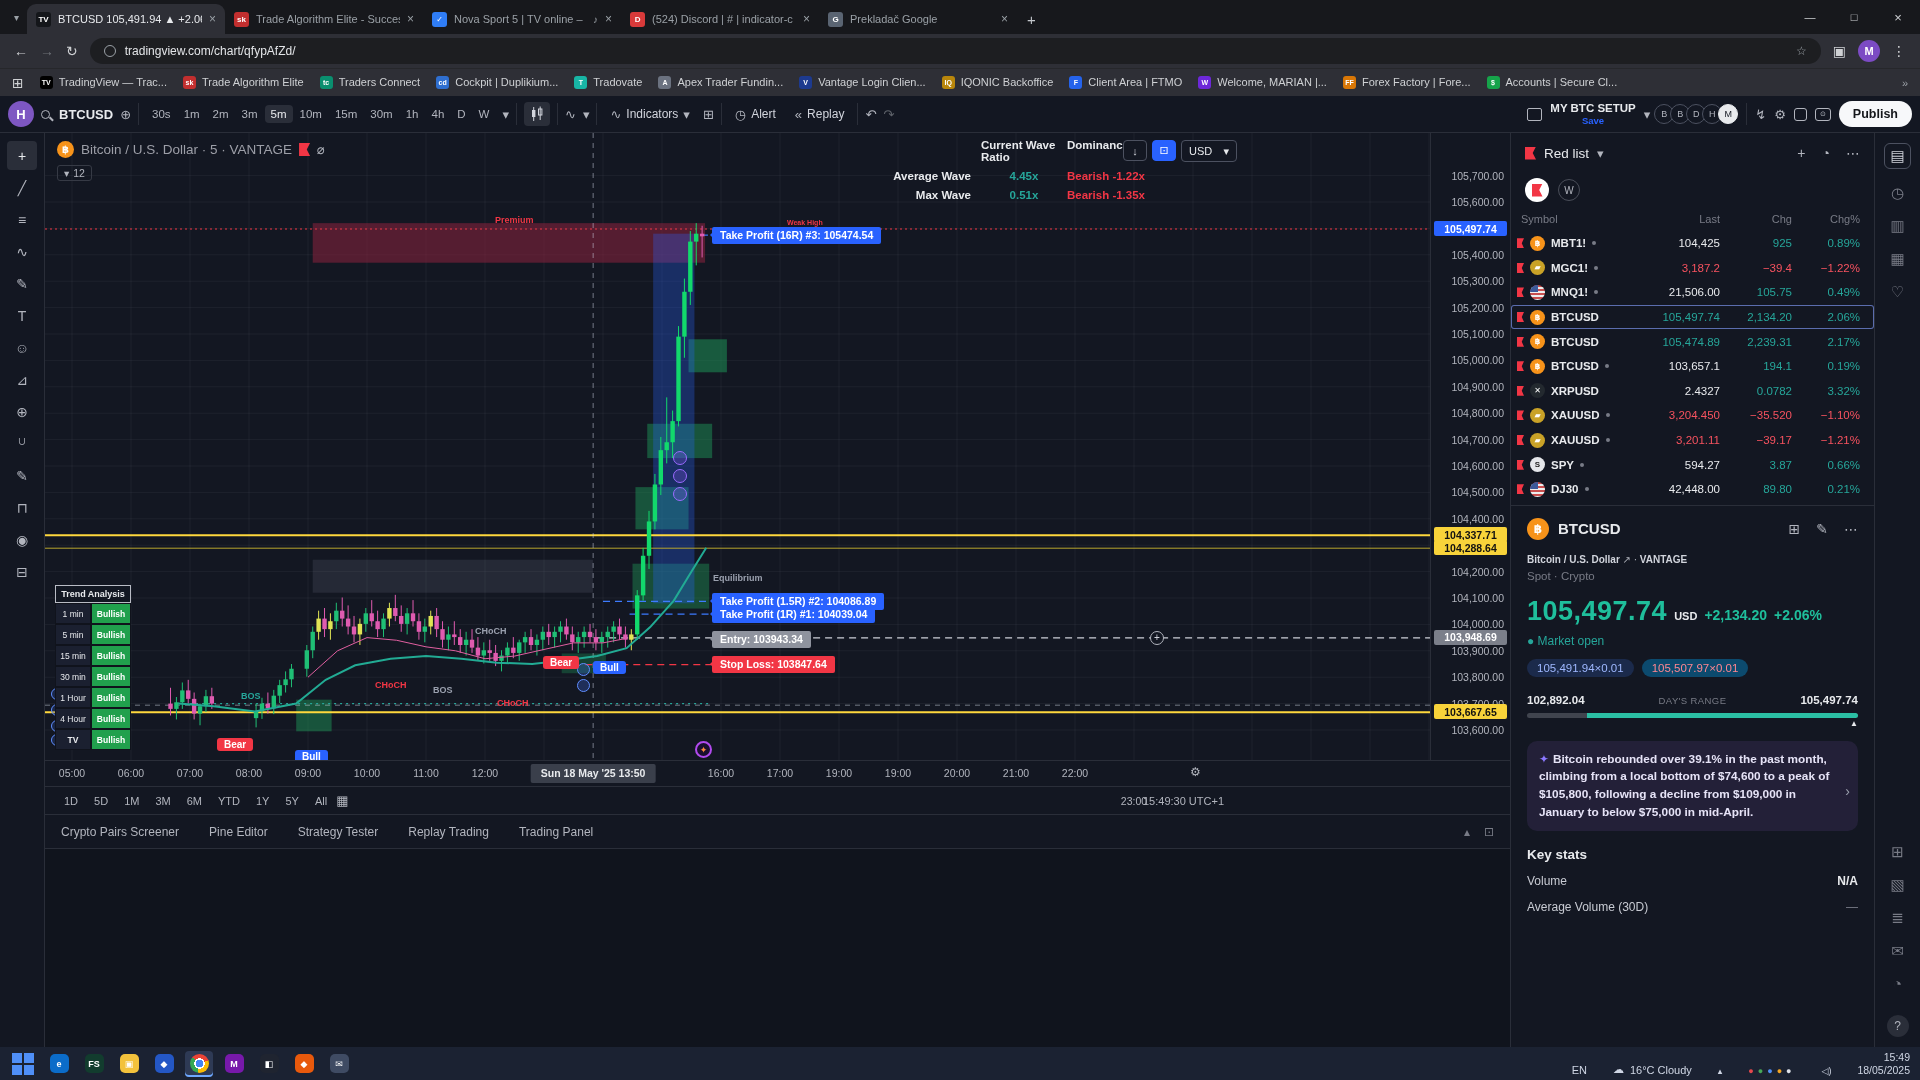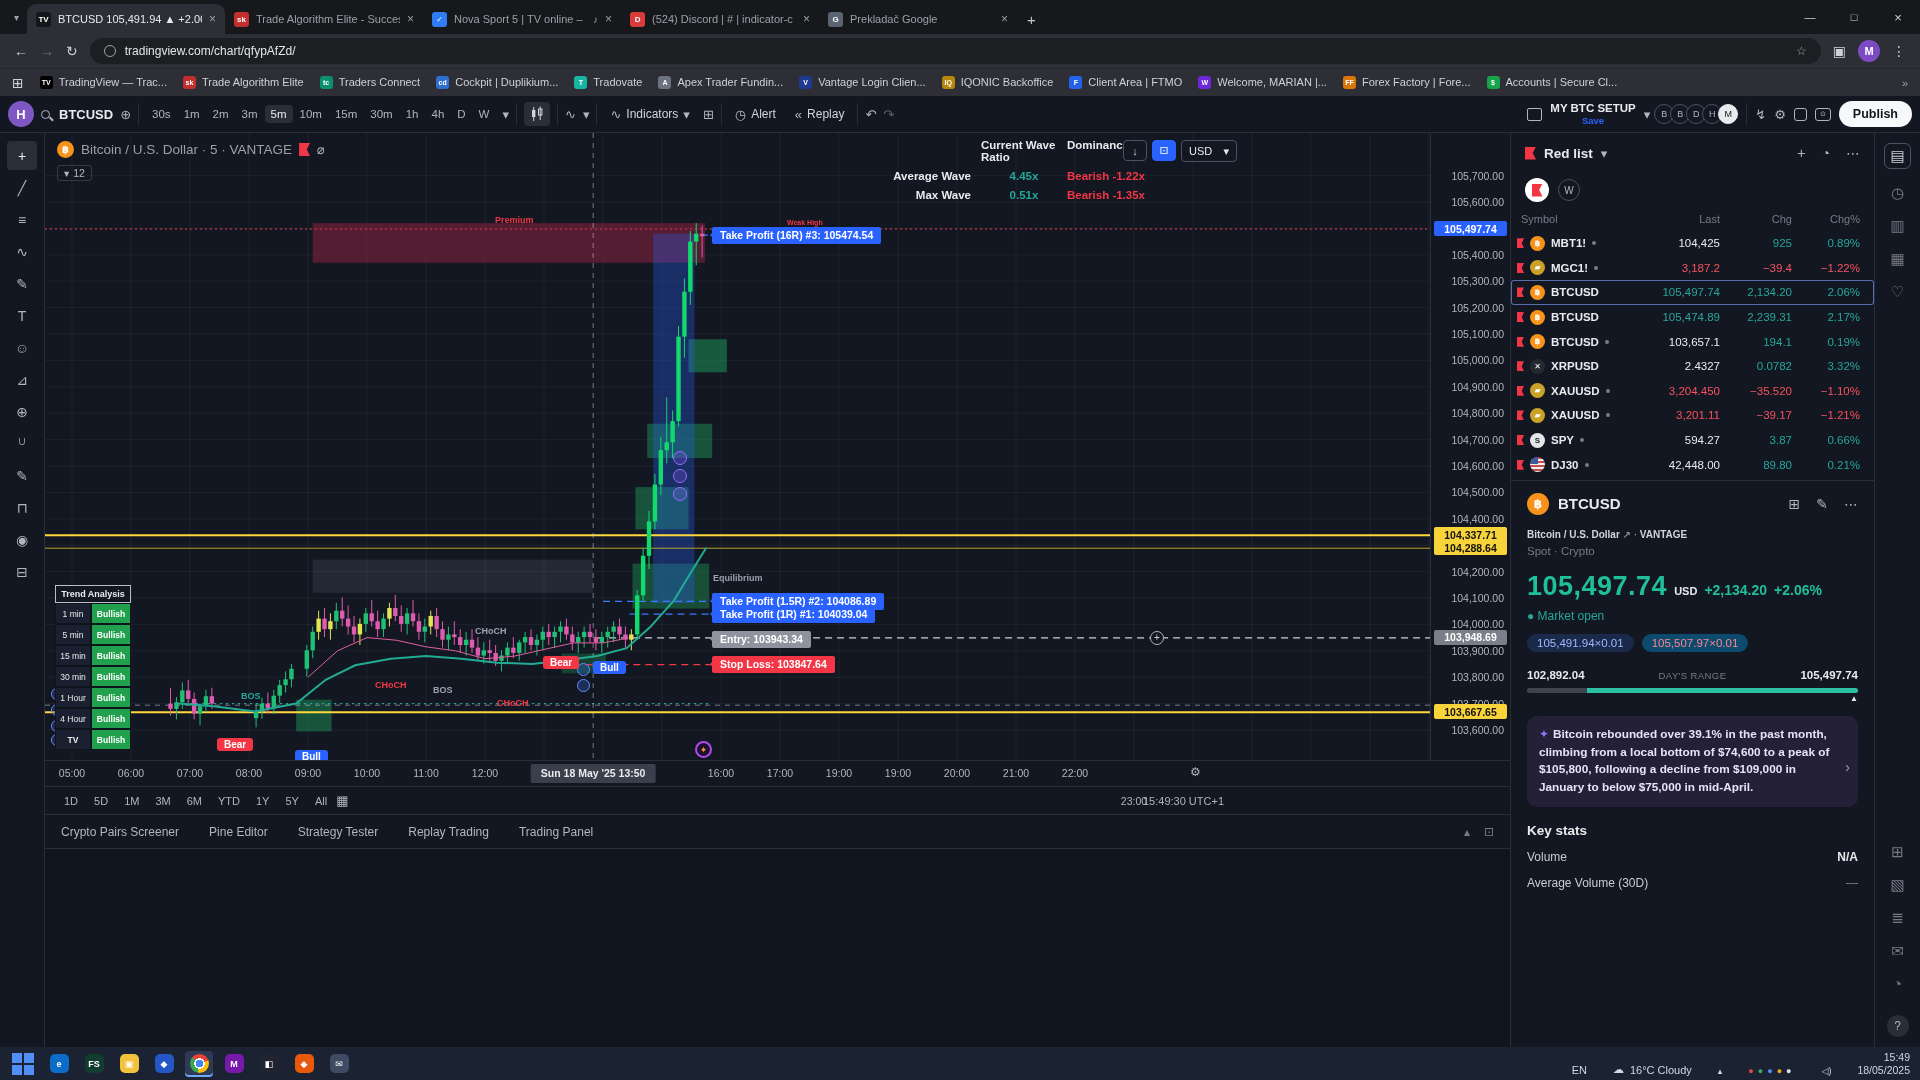--- a/index.html
+++ b/index.html
@@ -137,21 +137,21 @@
   font-size:11px;color:#b2b5be;position:relative;flex:none}
 .rbtn{padding:2px 7px;border-radius:3px}
 .clockutc{position:absolute;left:1098px;font-size:11px;color:#b2b5be}
 .tvfooter{height:34px;border-top:1px solid #2a2e39;display:flex;align-items:center;gap:30px;
   padding:0 16px;font-size:12px;color:#b2b5be;flex:none}
 .foot-ic{margin-left:auto;display:flex;gap:14px;color:#787b86}
 .filler{flex:1;border-top:1px solid #2a2e39;background:#10141d}
 
 .watchlist{width:364px;border-left:1px solid #2a2e39;display:flex;flex-direction:column;flex:none;min-height:0}
 .wl-head{height:40px;display:flex;align-items:center;gap:8px;padding:0 14px;flex:none}
-.wl-title{font-weight:bold;font-size:13.5px;color:#e8eaed}
+.wl-title{font-weight:normal;font-size:13.5px;color:#e8eaed}
 .wl-hic{margin-left:auto;display:flex;gap:16px;color:#b2b5be;font-size:14px}
 .wl-flags{height:34px;display:flex;align-items:center;gap:9px;padding:0 14px;flex:none}
 .flagcir{width:24px;height:24px;border-radius:50%;background:#fff;display:flex;align-items:center;justify-content:center}
 .wcir{width:22px;height:22px;border-radius:50%;border:1px solid #4a4e59;color:#b2b5be;font-size:10px;
   display:flex;align-items:center;justify-content:center}
 .wl-cols,.wl-row{display:grid;grid-template-columns:1fr 92px 72px 68px;align-items:center;padding:0 14px 0 10px}
 .wl-cols{height:24px;font-size:11px;color:#787b86;flex:none}
 .wl-cols .r,.wl-row .r{text-align:right}
 .wl-rows{flex:none}
 .wl-row{height:24.6px;font-size:11.5px;position:relative}
@@ -874,20 +874,31 @@
             <div class="symcell">
               <span class="rowflag"></span>
               <span class="sic ic-gold">▰</span>
               <span class="symtx">MGC1!</span>
               <span class="sdot"></span>
             </div>
             <span class="r v-dn">3,187.2</span>
             <span class="r v-dn">−39.4</span>
             <span class="r v-dn">−1.22%</span>
           </div>
+          <div class="wl-row">
+            <div class="symcell">
+              <span class="rowflag"></span>
+              <span class="sic ic-us"></span>
+              <span class="symtx">MNQ1!</span>
+              <span class="sdot"></span>
+            </div>
+            <span class="r v-wh">21,506.00</span>
+            <span class="r v-up">105.75</span>
+            <span class="r v-up">0.49%</span>
+          </div>
           <div class="wl-row sel">
             <div class="symcell">
               <span class="rowflag"></span>
               <span class="sic ic-btc">฿</span>
               <span class="symtx">BTCUSD</span>
             </div>
             <span class="r v-up">105,497.74</span>
             <span class="r v-up">2,134.20</span>
             <span class="r v-up">2.06%</span>
           </div>

